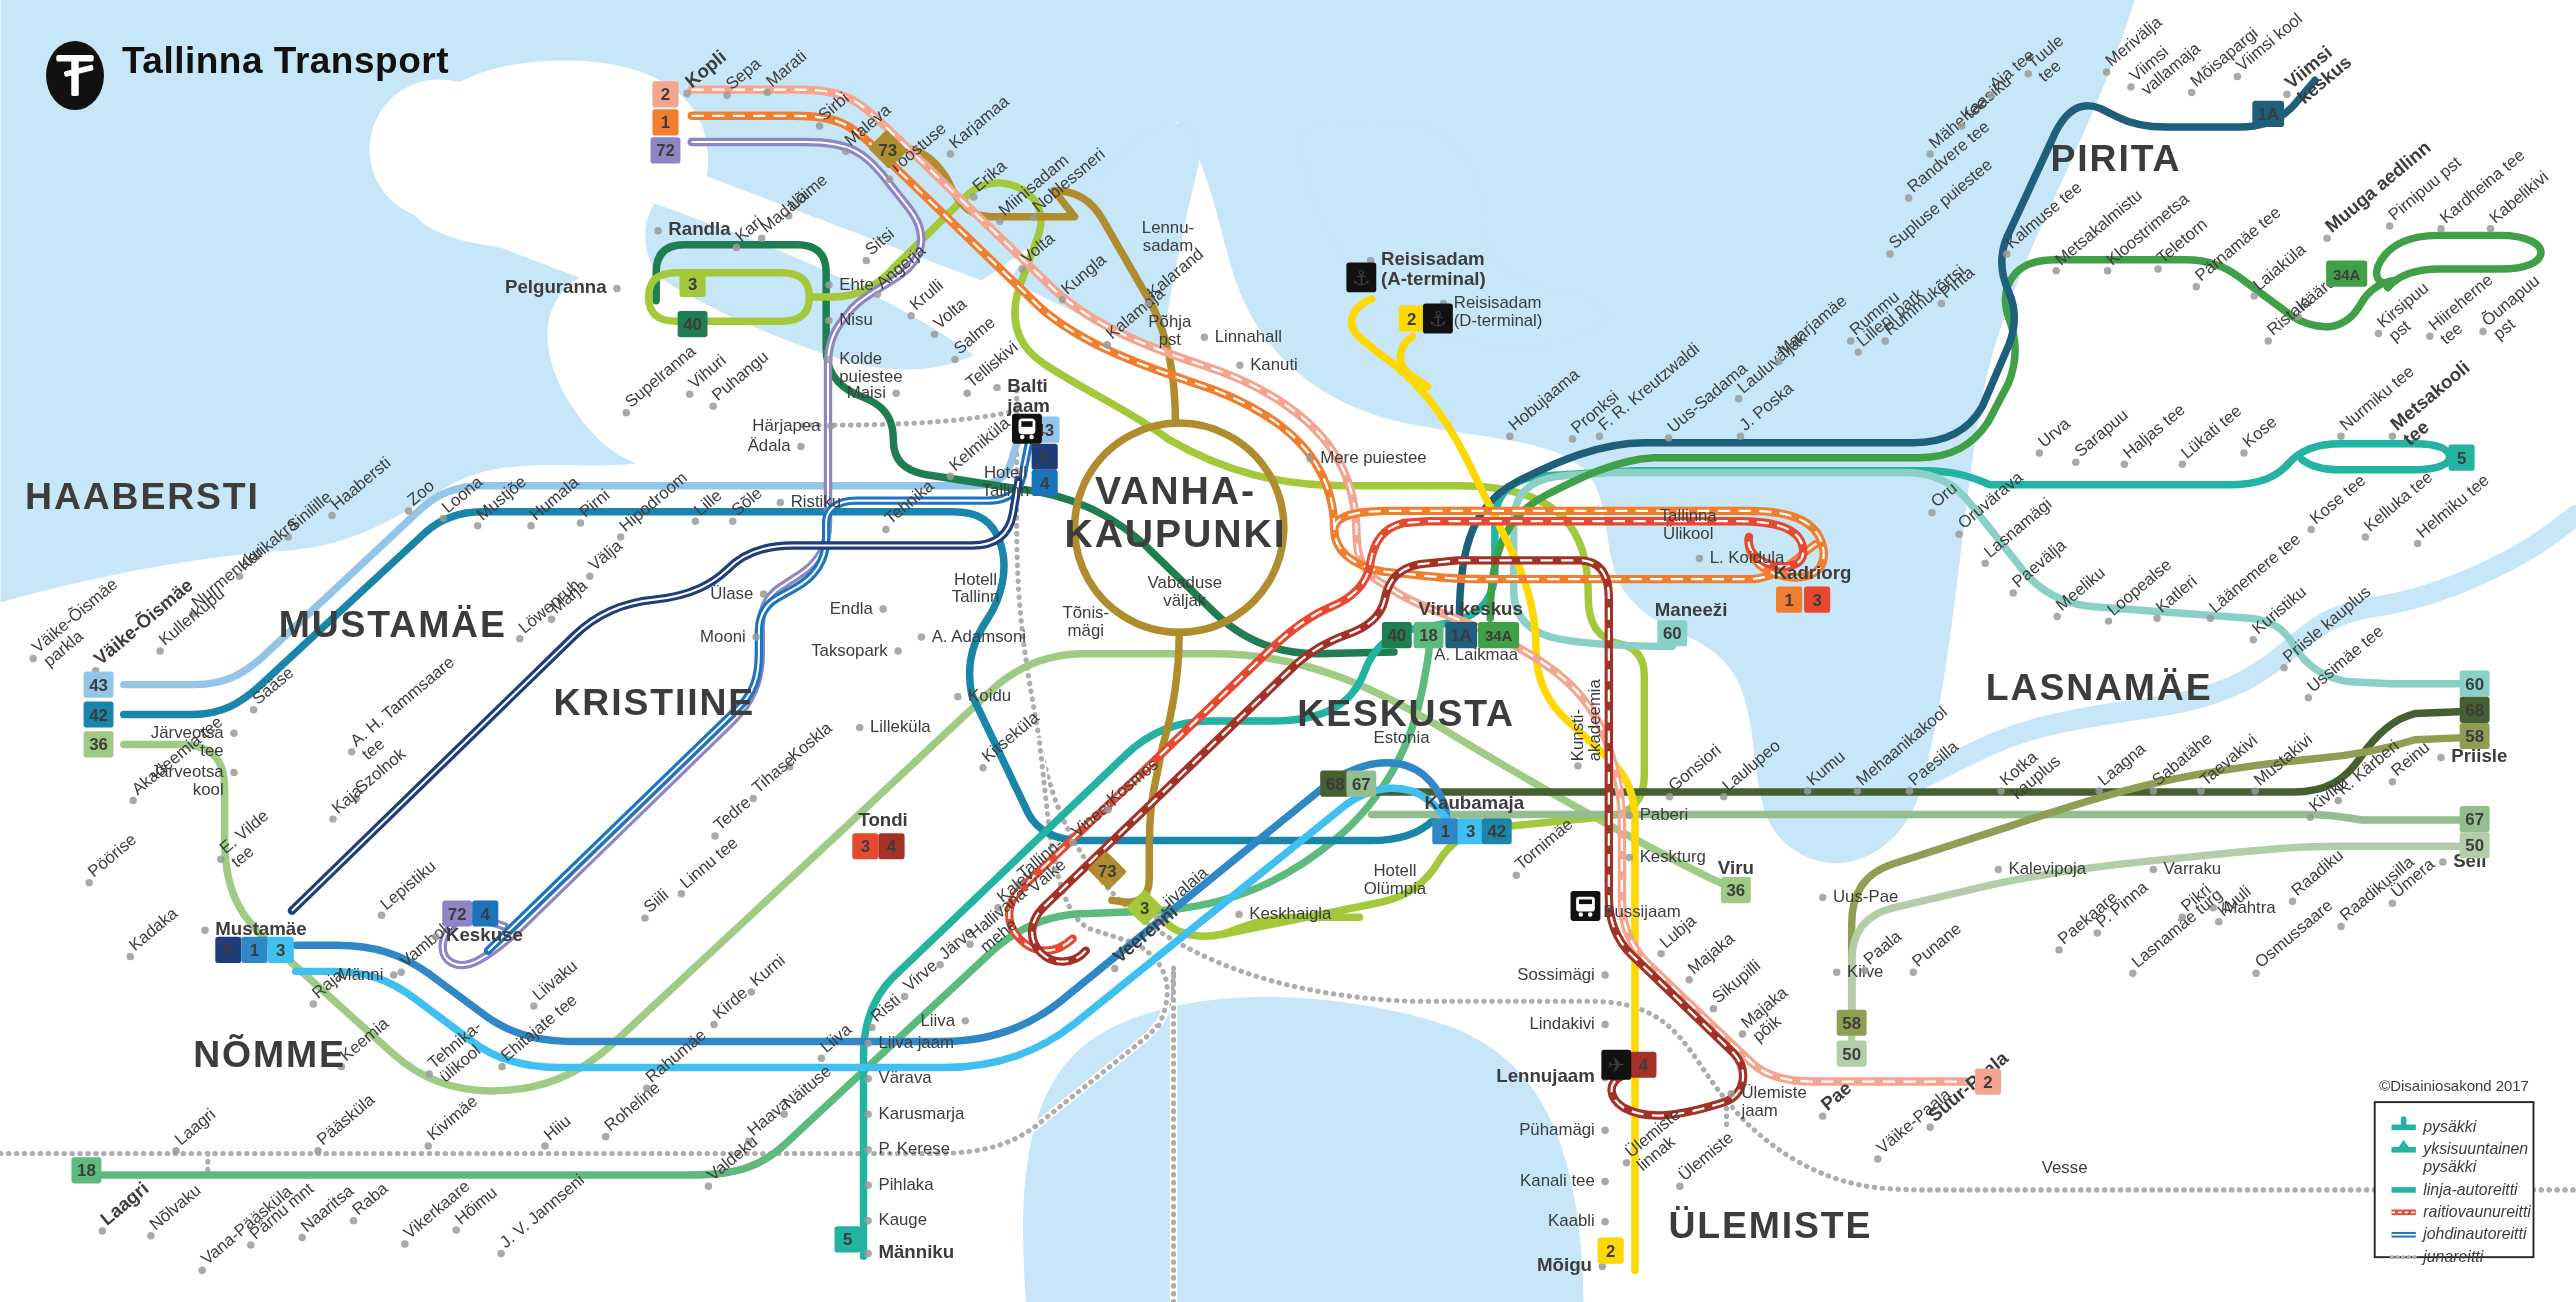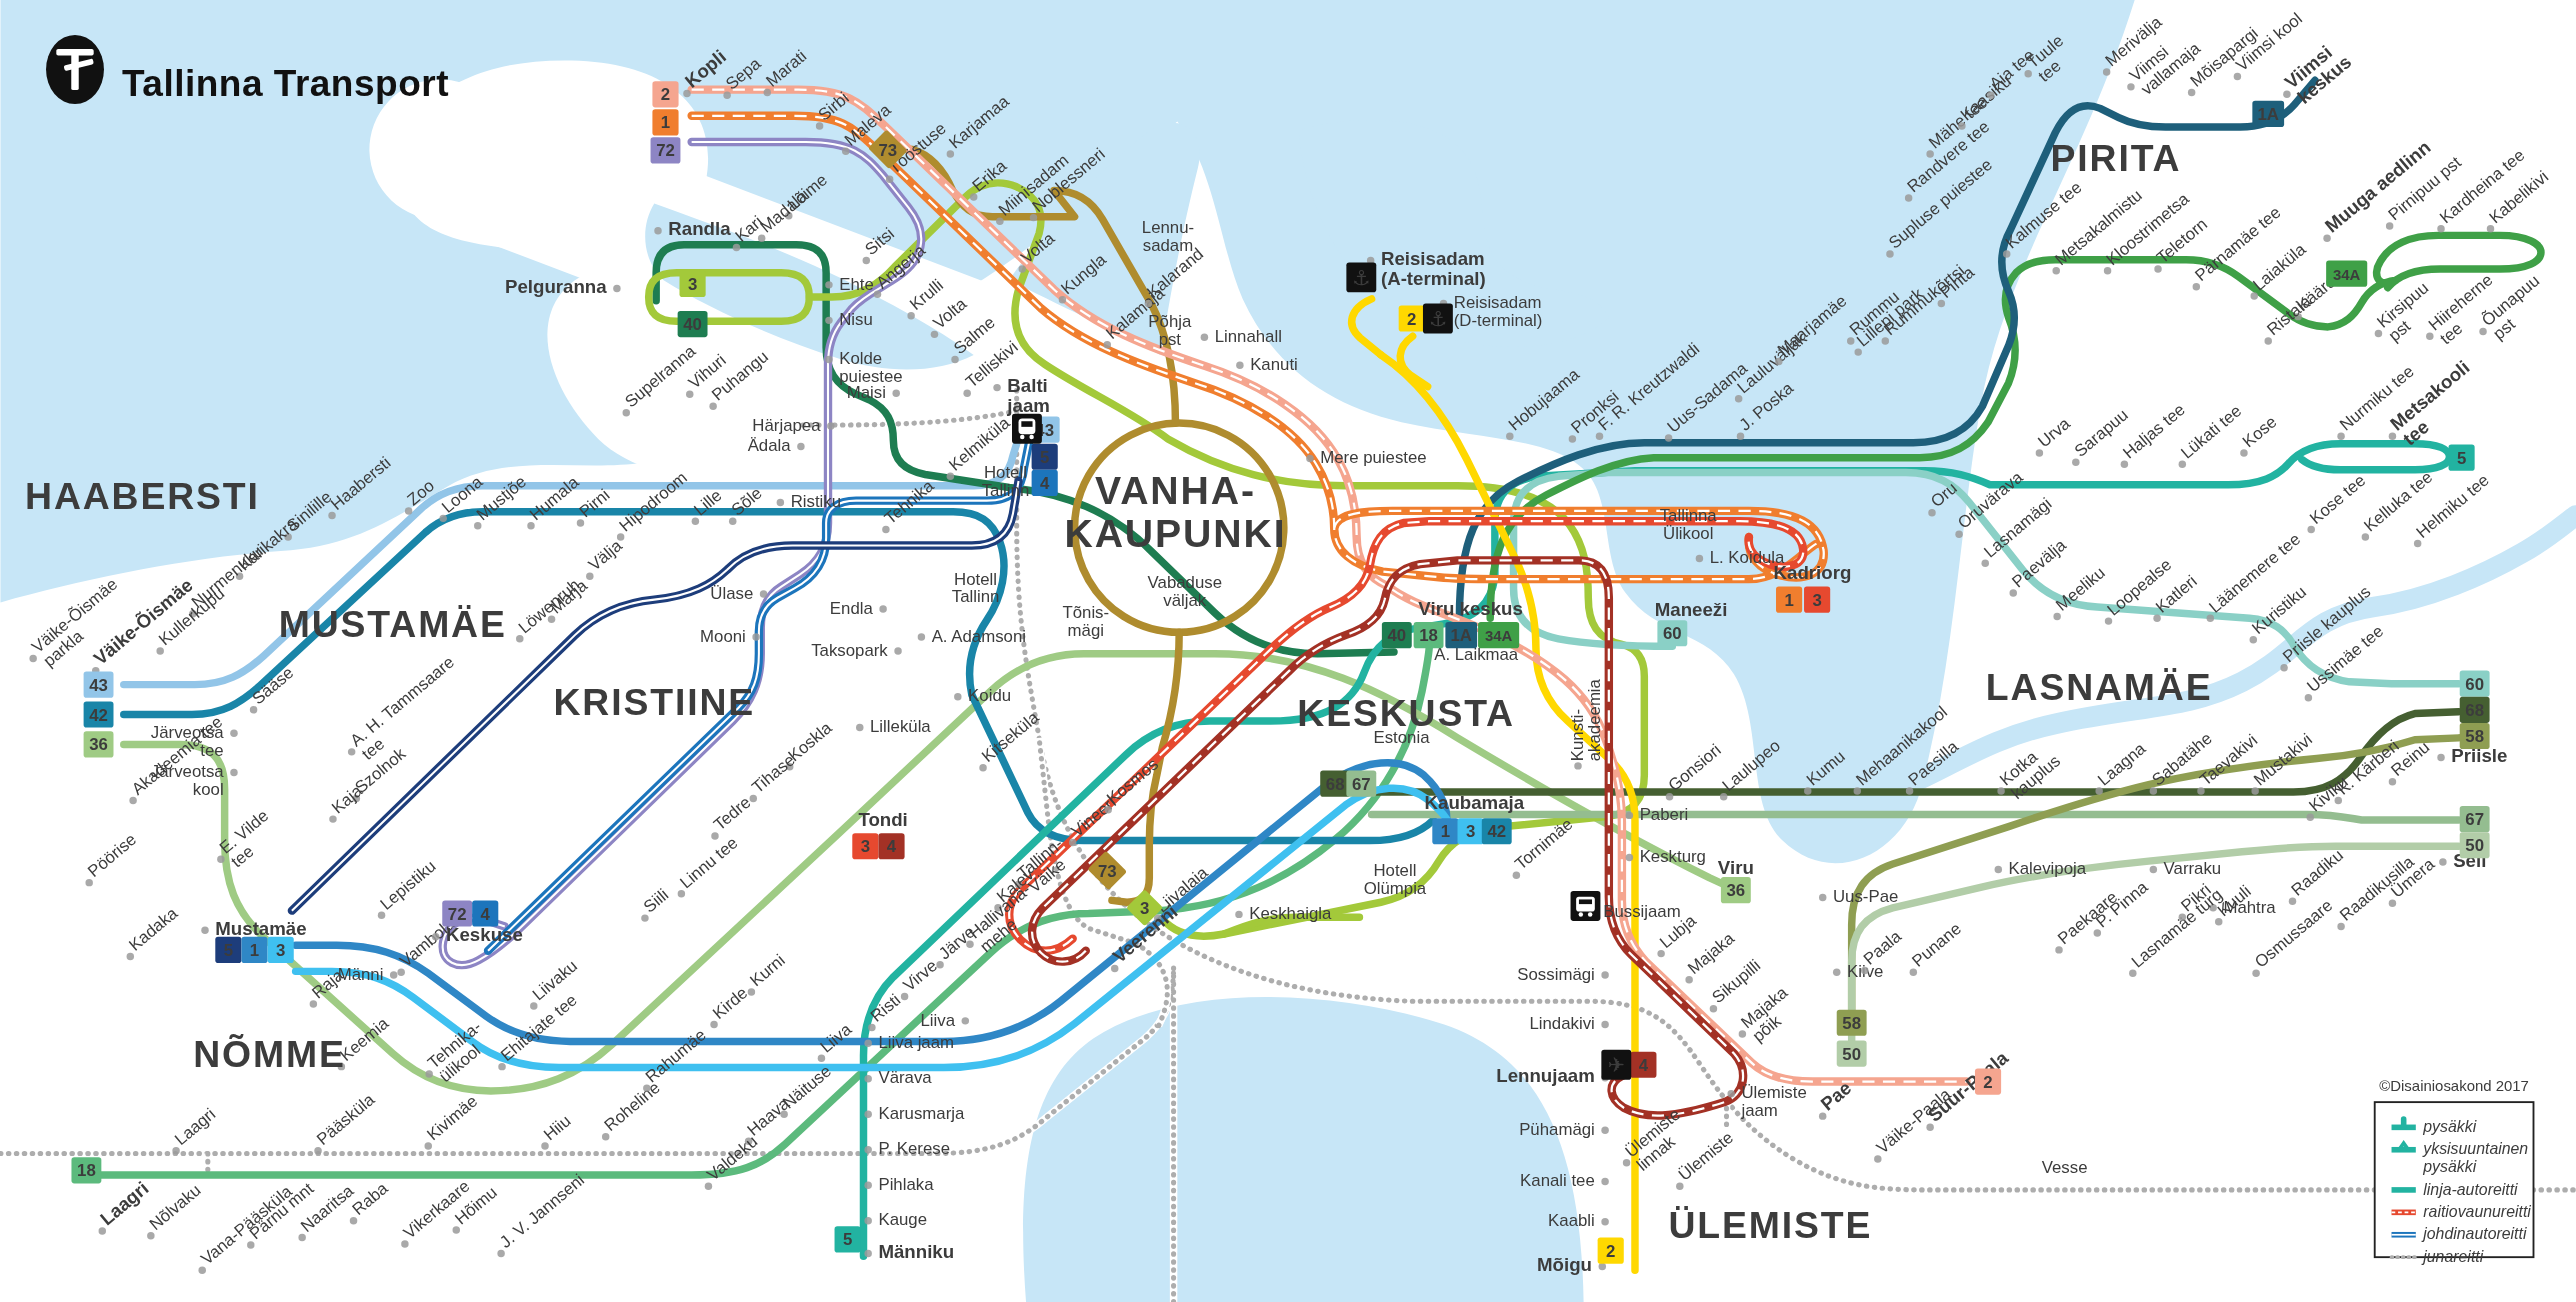--- a/index.html
+++ b/index.html
@@ -1,19 +1,19 @@
 <!DOCTYPE html>
 <html style="font-size:15px"><head>
 <meta charset="utf-8">
 <style>
   html,body{margin:0;padding:0;background:#fff;}
   body{font-family:"Liberation Sans","DejaVu Sans",sans-serif;}
   .stage{position:relative;width:2576px;height:1302px;background:#fff;overflow:hidden;}
   #map-svg{position:absolute;left:0;top:0;width:2576px;height:1302px;}
-  header.brand{position:absolute;left:45px;top:34px;display:flex;align-items:flex-end;gap:17px;z-index:5;}
+  header.brand{position:absolute;left:45px;top:40px;display:flex;align-items:flex-start;gap:17px;z-index:5;}
   .logo-mark{width:60px;height:71px;}
   .brand-title{font-size:37px;font-weight:700;color:#111;letter-spacing:0.5px;}
   text{fill:#3c3c3c;}
 </style>
 </head>
 <body>
 
 <div class="stage">
   <svg id="map-svg" viewBox="0 0 2757 1394" xmlns="http://www.w3.org/2000/svg">
       <path d="M0,0 H2285 C2230,175 2145,290 2120,435 C2098,565 2092,705 2058,838 C2040,915 1962,952 1908,900 C1868,862 1888,775 1856,722 C1828,676 1772,680 1740,635 C1714,600 1726,540 1700,508 C1668,468 1580,470 1500,452 C1420,434 1362,390 1330,320 C1306,266 1300,180 1260,130 C1200,180 1150,230 1080,280 C1010,330 960,350 900,375 C840,400 800,450 740,480 C660,520 560,475 480,520 C420,555 380,585 300,590 C200,597 90,620 0,645 Z" fill="#C7E6F7"></path>

